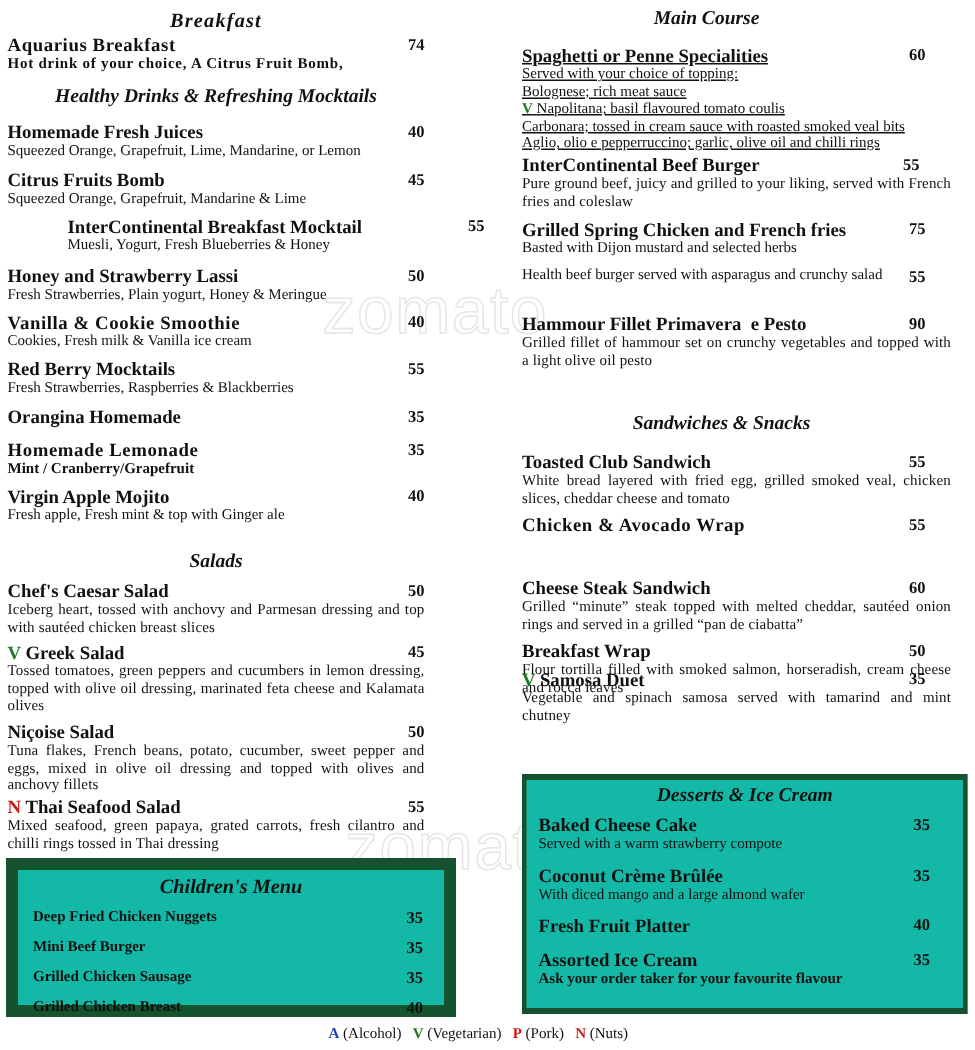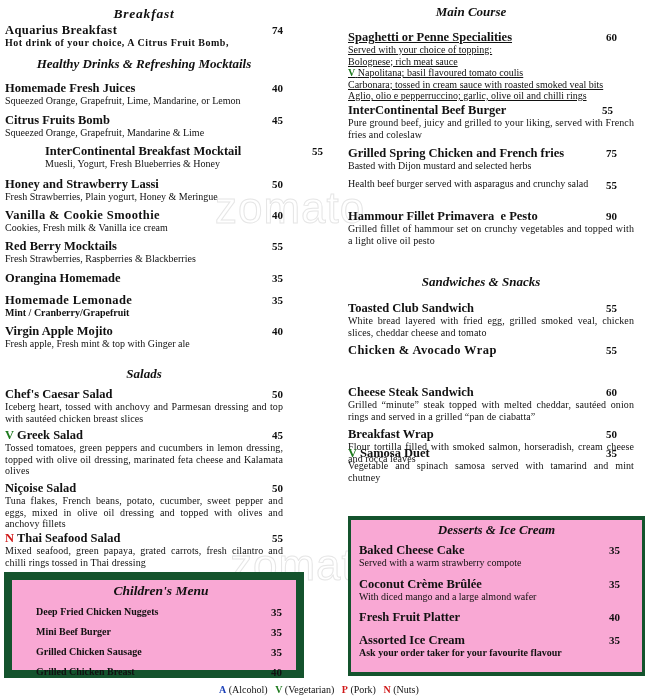--- a/index.html
+++ b/index.html
@@ -12,21 +12,21 @@
     .name { font-weight: bold; font-size: 12.5px; line-height: 14px; white-space: nowrap; }
     .name.wide { letter-spacing: 0.4px; }
     .price { position: absolute; right: 0; top: 0; font-weight: bold; font-size: 11px; line-height: 14px; }
     .desc { font-size: 10px; line-height: 11.5px; }
     .desc.just { text-align: justify; letter-spacing: 0.1px; }
     .desc.bold { font-weight: bold; }
     .tag-v { color: #1e7a1e; font-weight: bold; }
     .tag-n { color: #d01818; font-weight: bold; }
     .tag-a { color: #1a3fb8; font-weight: bold; }
     .tag-p { color: #d01818; font-weight: bold; }
-    .box { position: absolute; border: 8px solid #14532d; background: #f9a8d4; box-sizing: border-box; font-family: Liberation Serif, serif; }
+    .box { position: absolute; border: 8px solid #14532d; background: #14b8a6; box-sizing: border-box; font-family: Liberation Serif, serif; }
     .kids-row { position: relative; font-size: 10px; font-weight: bold; line-height: 12px; height: 20px; }
     .kids-row .price { font-size: 11px; line-height: 12px; }
     .watermark { position: absolute; font-family: "Liberation Sans", sans-serif; font-size: 44px; color: transparent; -webkit-text-stroke: 1px #e6e6e6; letter-spacing: 1px; pointer-events: none; }
     .legend { position: absolute; top: 684px; left: 219px; font-size: 10px; white-space: nowrap; }
     .legend span.lbl { margin-right: 5px; }
   </style>
 </head>
 <body>
 
 <div class="watermark" style="top:183px; left:215px;">zomato</div>
@@ -109,21 +109,21 @@
     <div class="price">50</div>
     <div class="desc just">Tuna flakes, French beans, potato, cucumber, sweet pepper and eggs, mixed in olive oil dressing and topped with olives and anchovy fillets</div>
   </div>
   <div class="item" style="position:absolute; top:531px; width:278px;">
     <div class="name"><span class="tag-n">N</span> <span>Thai Seafood Salad</span></div>
     <div class="price">55</div>
     <div class="desc just">Mixed seafood, green papaya, grated carrots, fresh cilantro and chilli rings tossed in Thai dressing</div>
   </div>
 </div>
 
-<div class="box" style="left:4px; top:572px; width:300px; height:106px; padding:3px 10px 0 24px;">
+<div class="box" style="left:4px; top:572px; width:300px; height:106px; padding:3px 10px 0 10px;">
   <div class="sec-title" style="font-size:13.5px; margin-bottom:8px;">Children's Menu</div>
   <div class="kids-row">
     <span>Deep Fried Chicken Nuggets</span>
     <span class="price" style="right:4px;">35</span>
   </div>
   <div class="kids-row">
     <span>Mini Beef Burger</span>
     <span class="price" style="right:4px;">35</span>
   </div>
   <div class="kids-row">

